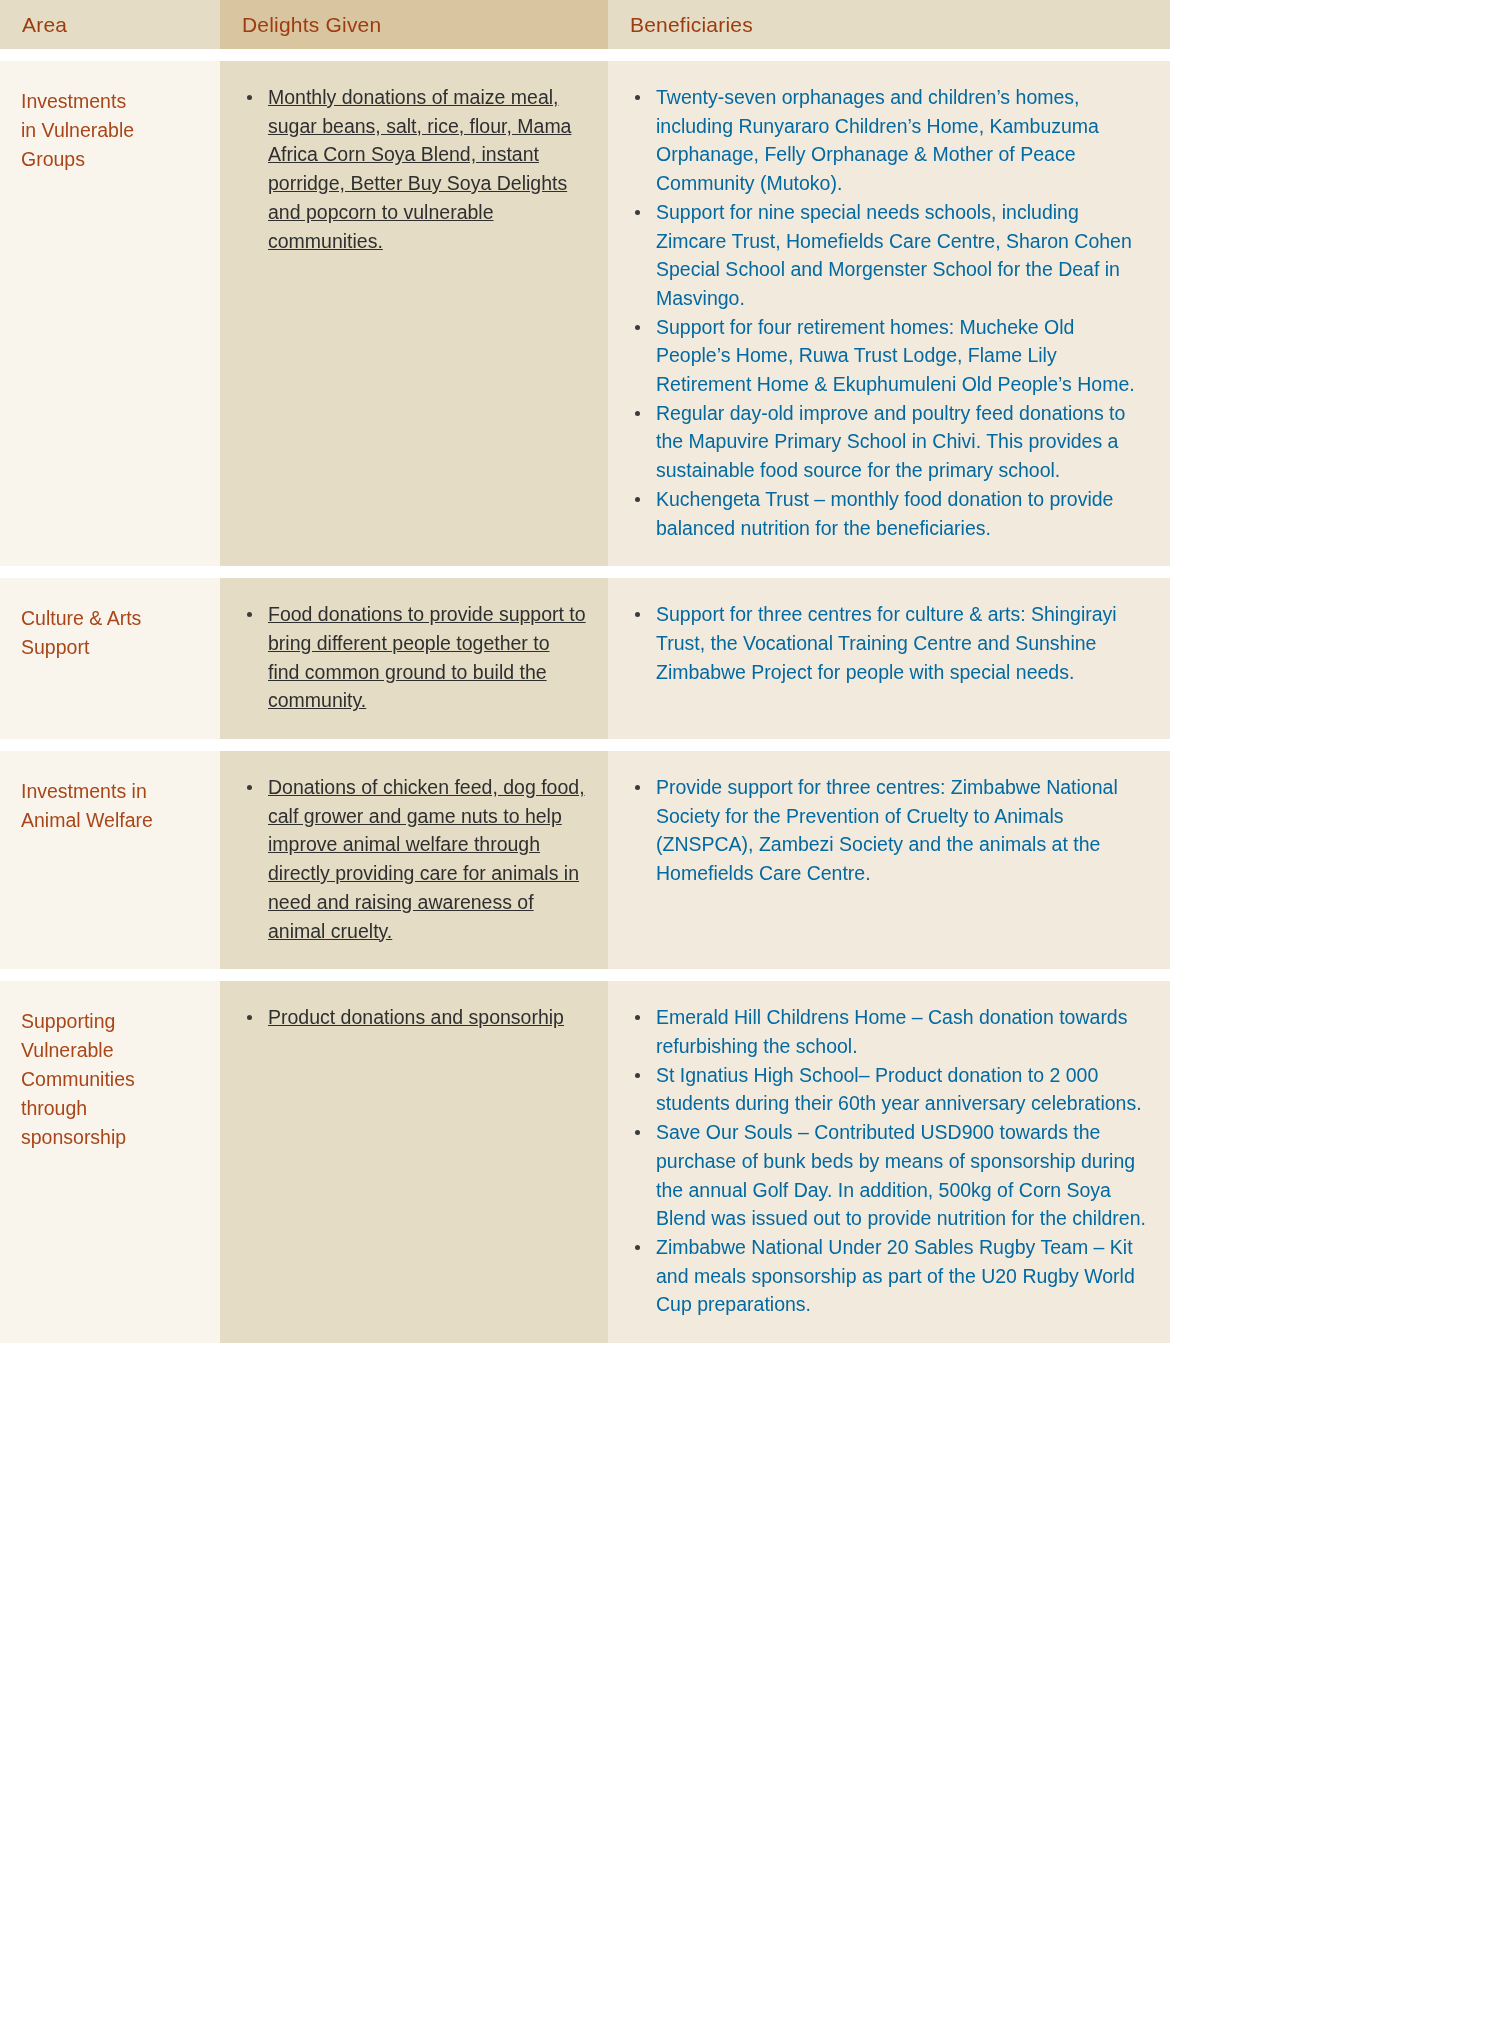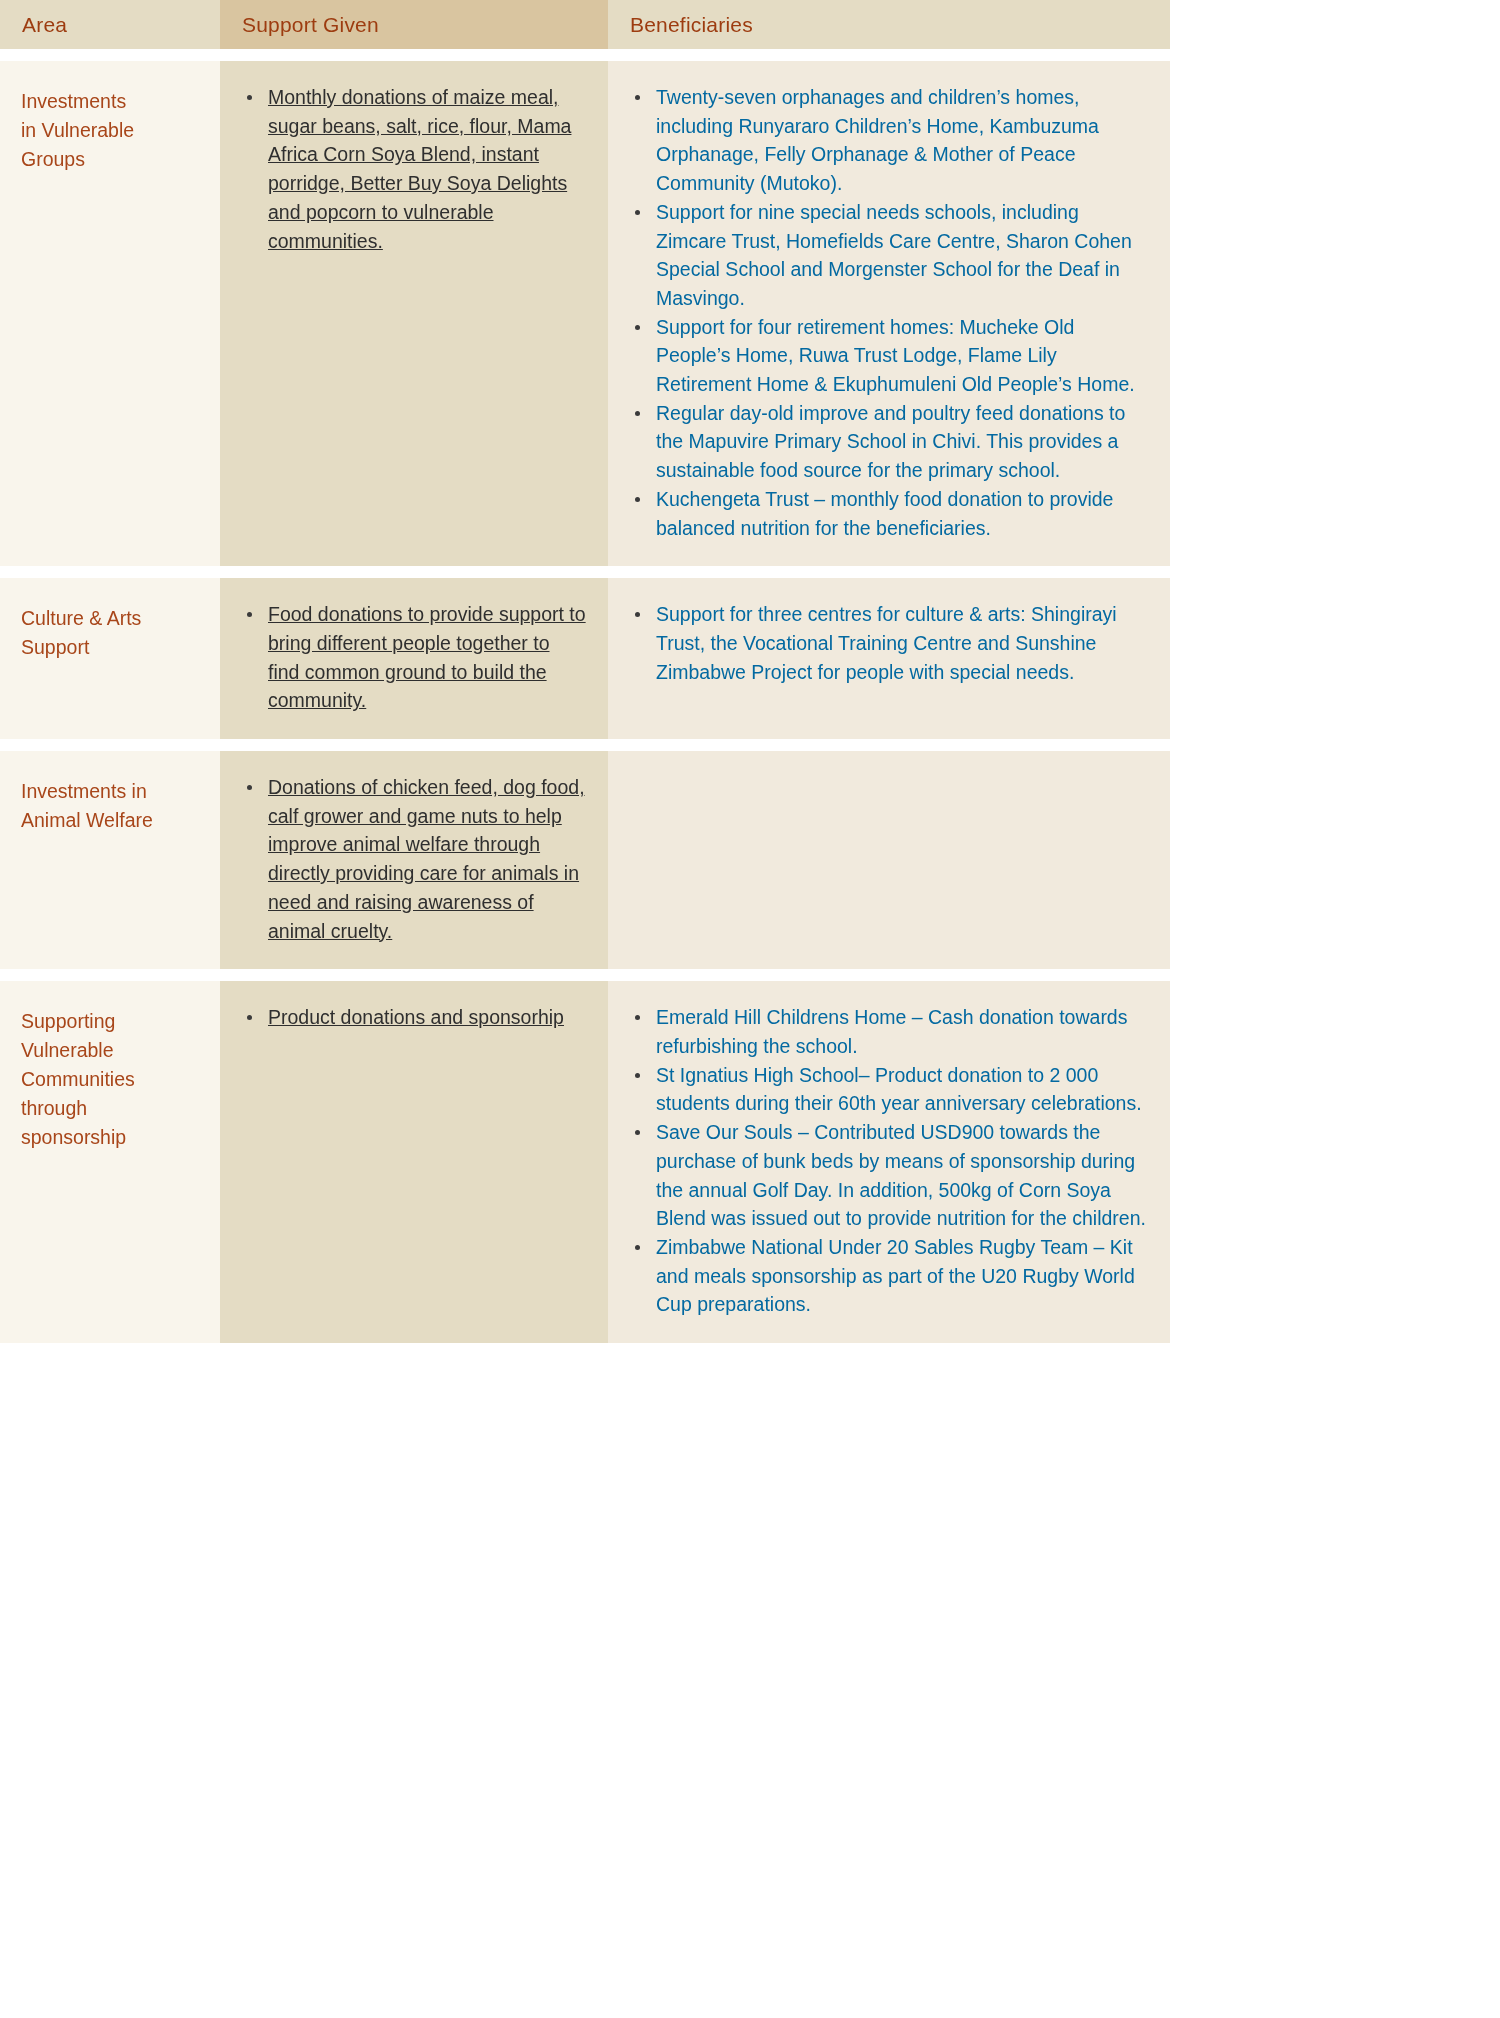--- a/index.html
+++ b/index.html
@@ -98,21 +98,21 @@
 </head>
 <body>
 
 <div id="csi-table">
 
   <div class="table-row header-row">
     <div class="cell col-area">
       <span class="header-label">Area</span>
     </div>
     <div class="cell col-support">
-      <span class="header-label">Support Given</span>
+      <span class="header-label">Delights Given</span>
     </div>
     <div class="cell col-beneficiary">
       <span class="header-label">Beneficiaries</span>
     </div>
   </div>
 
   <div class="row-gap"></div>
 
   <div class="table-row body-row">
     <div class="cell col-area">
@@ -162,20 +162,21 @@
       <div class="area-title">Investments in
 Animal Welfare</div>
     </div>
     <div class="cell col-support">
       <ul class="bullets">
         <li>Donations of chicken feed, dog food, calf grower and game nuts to help improve animal welfare through directly providing care for animals in need and raising awareness of animal cruelty.</li>
       </ul>
     </div>
     <div class="cell col-beneficiary">
       <ul class="bullets">
+        <li>Provide support for three centres: Zimbabwe National Society for the Prevention of Cruelty to Animals (ZNSPCA), Zambezi Society and the animals at the Homefields Care Centre.</li>
       </ul>
     </div>
   </div>
 
   <div class="row-gap"></div>
 
   <div class="table-row body-row">
     <div class="cell col-area">
       <div class="area-title">Supporting
 Vulnerable

